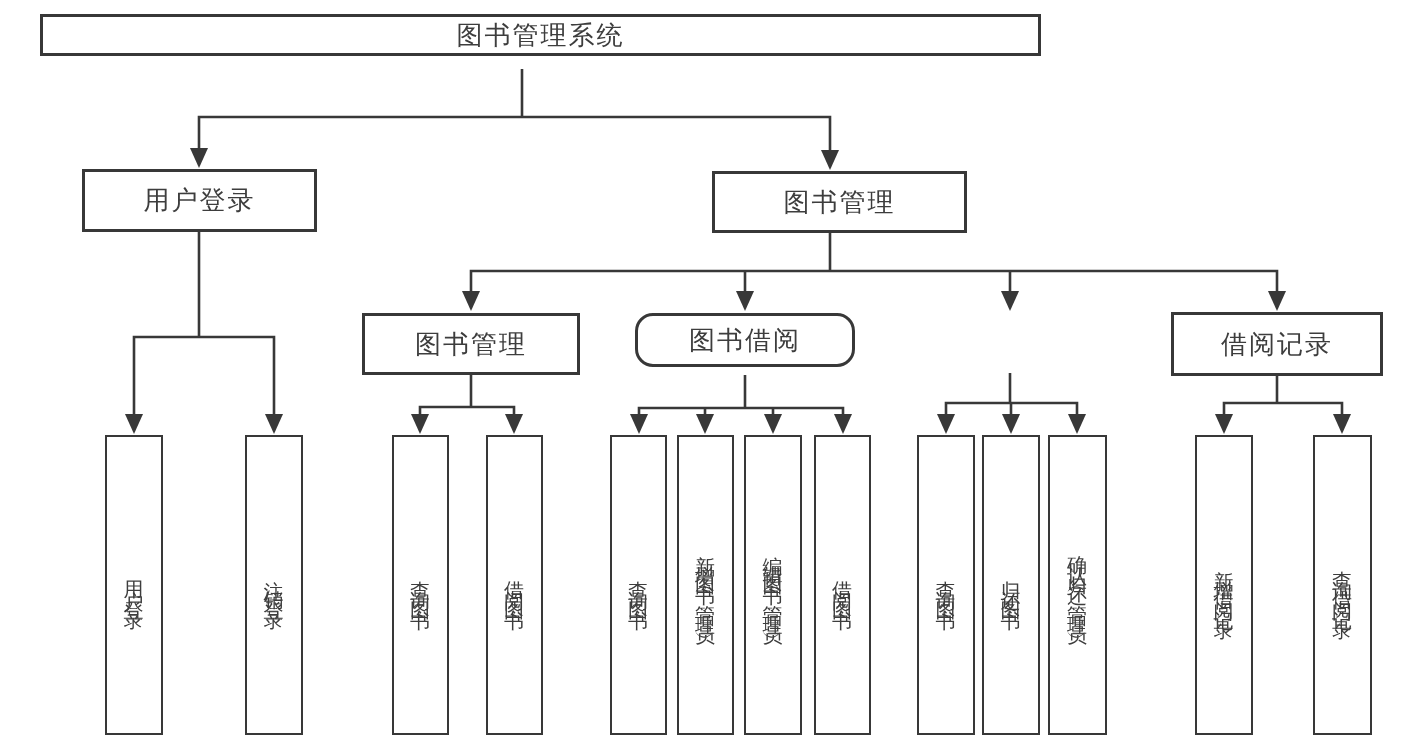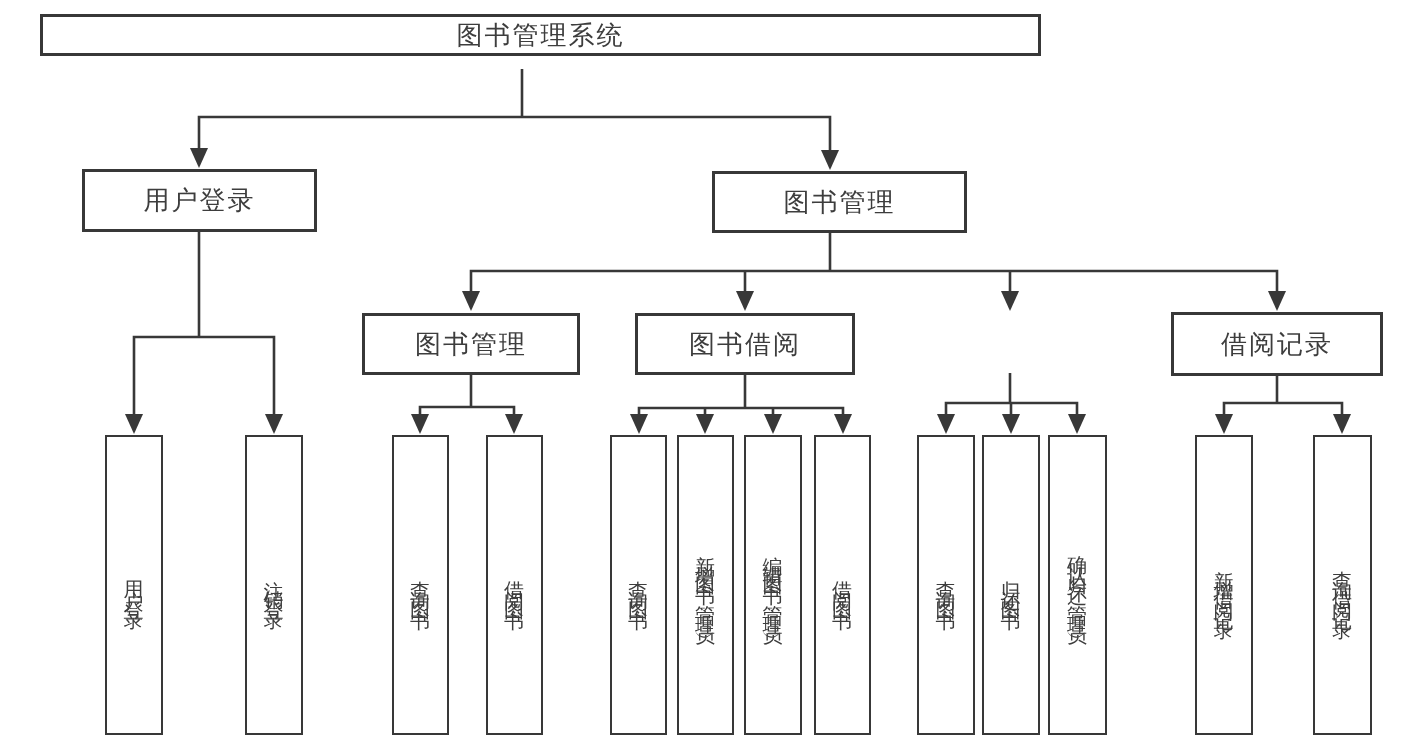--- a/index.html
+++ b/index.html
@@ -121,21 +121,21 @@
       <polygon points="1333,414 1351,414 1342,434"></polygon>
     </g>
   </svg>
 
   <div class="node" style="left:40px; top:14px; width:1001px; height:42px;">图书管理系统</div>
 
   <div class="node" style="left:82px; top:169px; width:235px; height:63px;">用户登录</div>
   <div class="node" style="left:712px; top:171px; width:255px; height:62px;">图书管理</div>
 
   <div class="node" style="left:362px; top:313px; width:218px; height:62px;">图书管理</div>
-  <div class="node" style="left:635px; top:313px; width:220px; height:62px;">图书借阅</div>
+  <div class="node" style="left:635px; top:313px; width:220px; height:54px;border-radius:18px;">图书借阅</div>
   <div class="node" style="left:1171px; top:312px; width:212px; height:64px;">借阅记录</div>
 
   <div class="leaf" style="left:105px; top:435px; width:58px; height:300px;">
     <span>用户登录</span>
   </div>
   <div class="leaf" style="left:245px; top:435px; width:58px; height:300px;">
     <span>注销登录</span>
   </div>
 
   <div class="leaf" style="left:392px; top:435px; width:57px; height:300px;">

